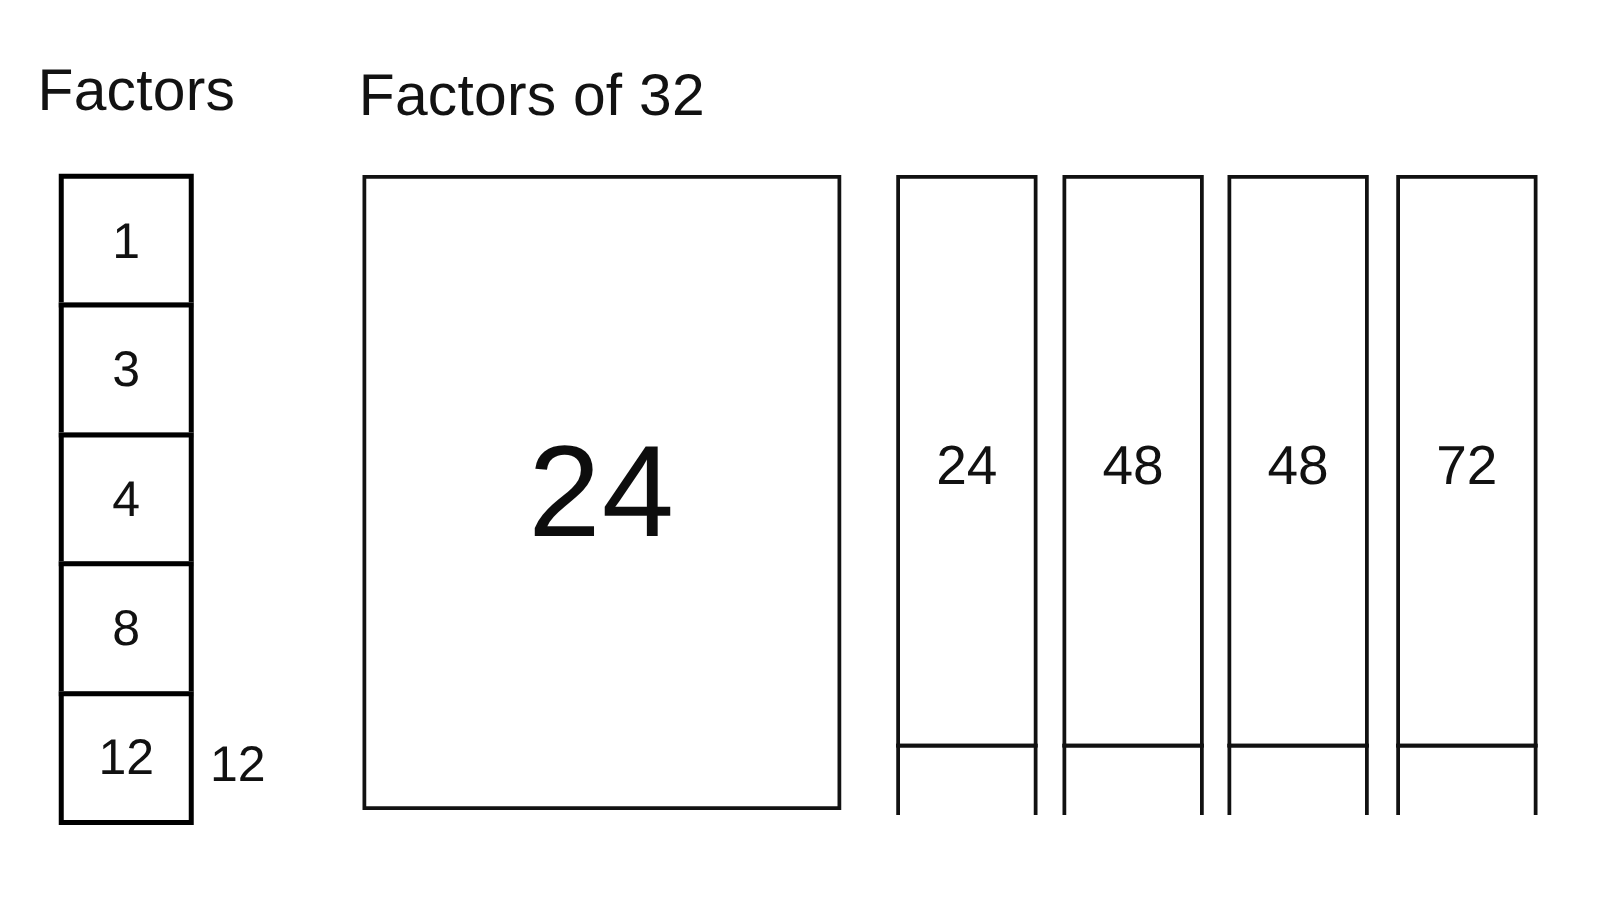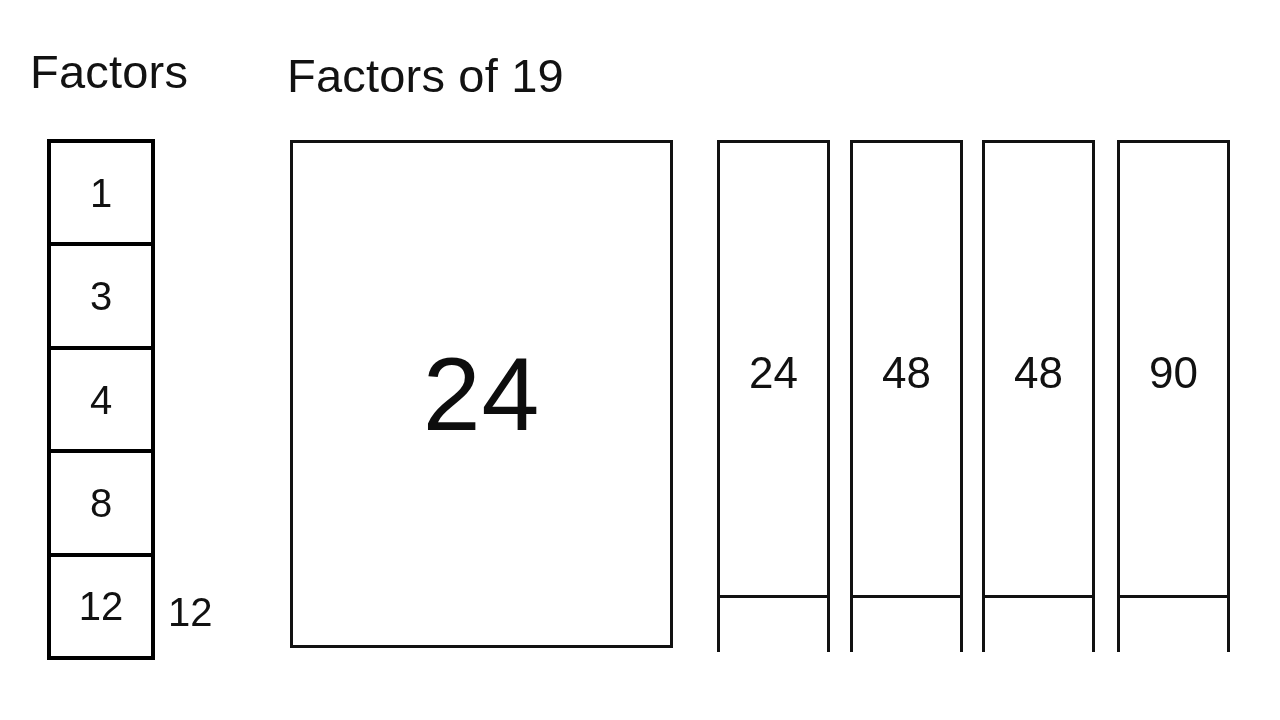--- a/index.html
+++ b/index.html
@@ -146,21 +146,21 @@
     border-top: 3px solid #111111;
   }
 </style>
 </head>
 <body>
 
 <div id="stage">
 
   <div id="heading-factors" class="heading">Factors</div>
 
-  <div id="heading-factors-of" class="heading">Factors of 19</div>
+  <div id="heading-factors-of" class="heading">Factors of 32</div>
 
 
   <div id="factors-column">
     <div class="factor-cell">1</div>
     <div class="factor-cell">3</div>
     <div class="factor-cell">4</div>
     <div class="factor-cell">8</div>
     <div class="factor-cell">12</div>
   </div>
 
@@ -188,20 +188,20 @@
 
     <div class="multiple-col c2">
       <div class="mc-body">
         <span class="mc-value">48</span>
       </div>
       <div class="mc-stub"></div>
     </div>
 
     <div class="multiple-col c3">
       <div class="mc-body">
-        <span class="mc-value">90</span>
+        <span class="mc-value">72</span>
       </div>
       <div class="mc-stub"></div>
     </div>
 
   </div>
 
 </div>
 
 </body></html>

